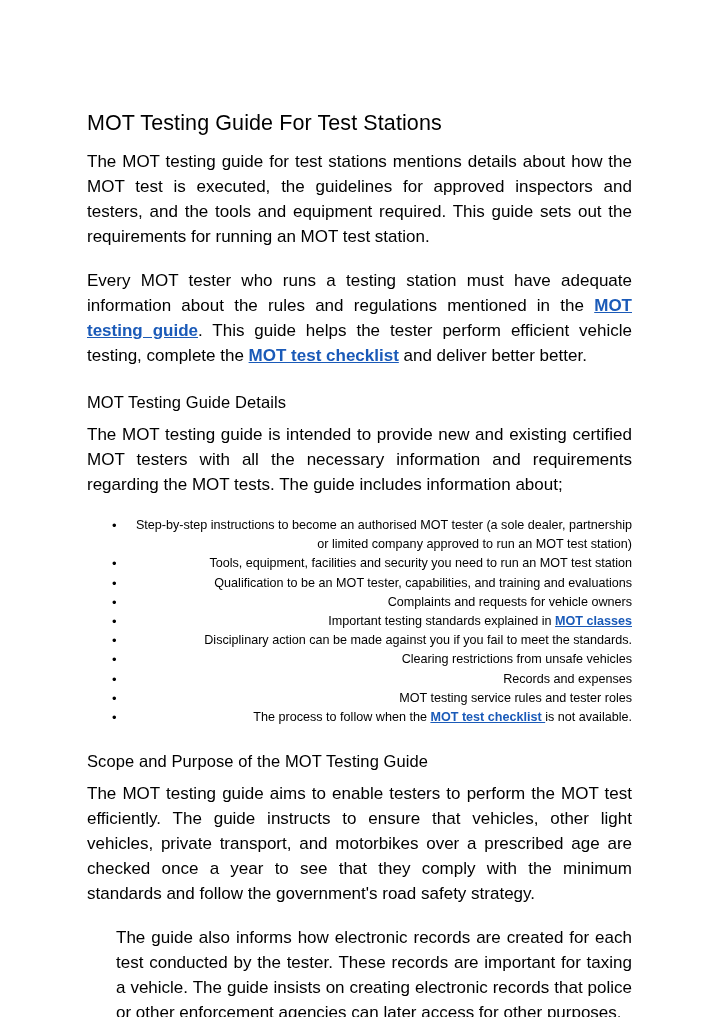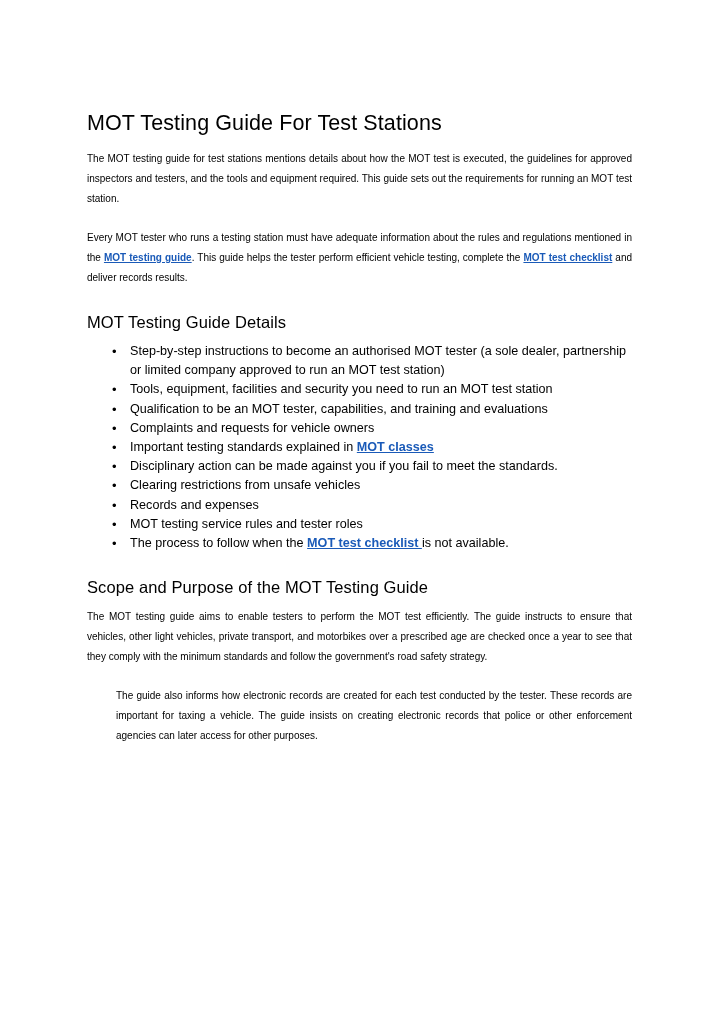--- a/index.html
+++ b/index.html
@@ -41,22 +41,22 @@
   .section-heading {
     font-size: 16.5px;
     font-weight: normal;
     line-height: 21px;
     margin: 24px 0 9px 0;
     letter-spacing: 0.1px;
     color: #000000;
   }
 
   p.body-text {
-    font-size: 10px;
-    line-height: 20px;
+    font-size: 17px;
+    line-height: 25px;
     margin: 0 0 19px 0;
     text-align: justify;
     text-justify: inter-word;
     color: #000000;
   }
   p.body-text:last-child { margin-bottom: 0; margin-left: 29px; }
 
   a.doc-link {
     color: #1a5ab8;
     font-weight: bold;
@@ -80,36 +80,37 @@
   ul.bullet-list > li::before {
     content: "\2022";
     position: absolute;
     left: 25px;
     top: 0;
     font-size: 13px;
     line-height: 19.2px;
     color: #000000;
   }
 
-  .list-block { margin-top: 14px; }
+  .list-block { margin-top: 14px; text-align: right; }
 </style>
 </head>
 <body>
 
 <div class="page">
   <div class="content">
 
     <h1 class="doc-title">MOT Testing Guide For Test Stations</h1>
 
     <p class="body-text">The MOT testing guide for test stations mentions details about how the MOT test is executed, the guidelines for approved inspectors and testers, and the tools and equipment required. This guide sets out the requirements for running an MOT test station.</p>
 
-    <p class="body-text"><span>Every MOT tester who runs a testing station must have adequate information about the rules and regulations mentioned in the </span><a class="doc-link">MOT testing guide</a><span>. This guide helps the tester perform efficient vehicle testing, complete the </span><a class="doc-link">MOT test checklist</a><span> and deliver records results.</span></p>
+    <p class="body-text"><span>Every MOT tester who runs a testing station must have adequate information about the rules and regulations mentioned in the </span><a class="doc-link">MOT testing guide</a><span>. This guide helps the tester perform efficient vehicle testing, complete the </span><a class="doc-link">MOT test checklist</a><span> and deliver better better.</span></p>
 
     <h2 class="section-heading">MOT Testing Guide Details</h2>
 
+    <p class="body-text">The MOT testing guide is intended to provide new and existing certified MOT testers with all the necessary information and requirements regarding the MOT tests. The guide includes information about;</p>
 
     <ul class="bullet-list list-block">
       <li><span>Step-by-step instructions to become an authorised MOT tester (a sole dealer, partnership or limited company approved to run an MOT test station)</span></li>
       <li><span>Tools, equipment, facilities and security you need to run an MOT test station</span></li>
       <li><span>Qualification to be an MOT tester, capabilities, and training and evaluations</span></li>
       <li><span>Complaints and requests for vehicle owners</span></li>
       <li><span>Important testing standards explained in </span><a class="doc-link">MOT classes</a><span></span></li>
       <li><span>Disciplinary action can be made against you if you fail to meet the standards.</span></li>
       <li><span>Clearing restrictions from unsafe vehicles</span></li>
       <li><span>Records and expenses</span></li>

